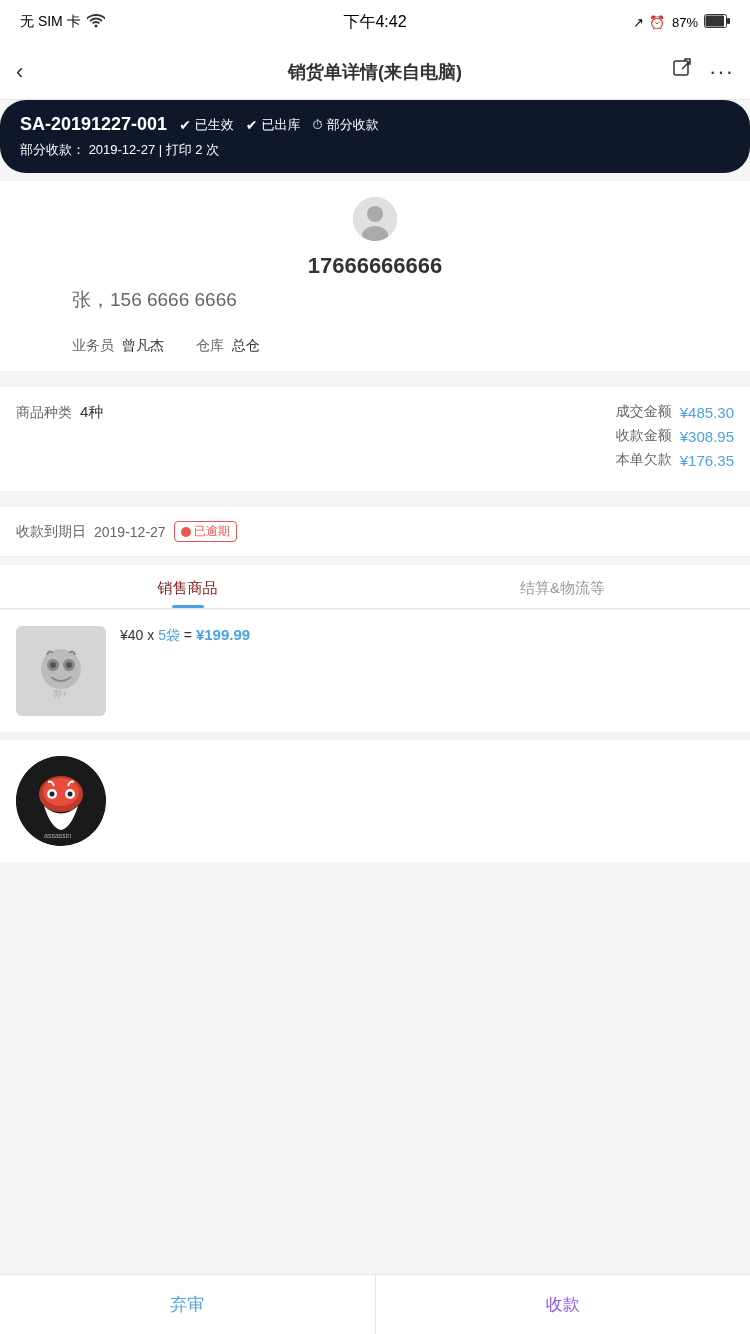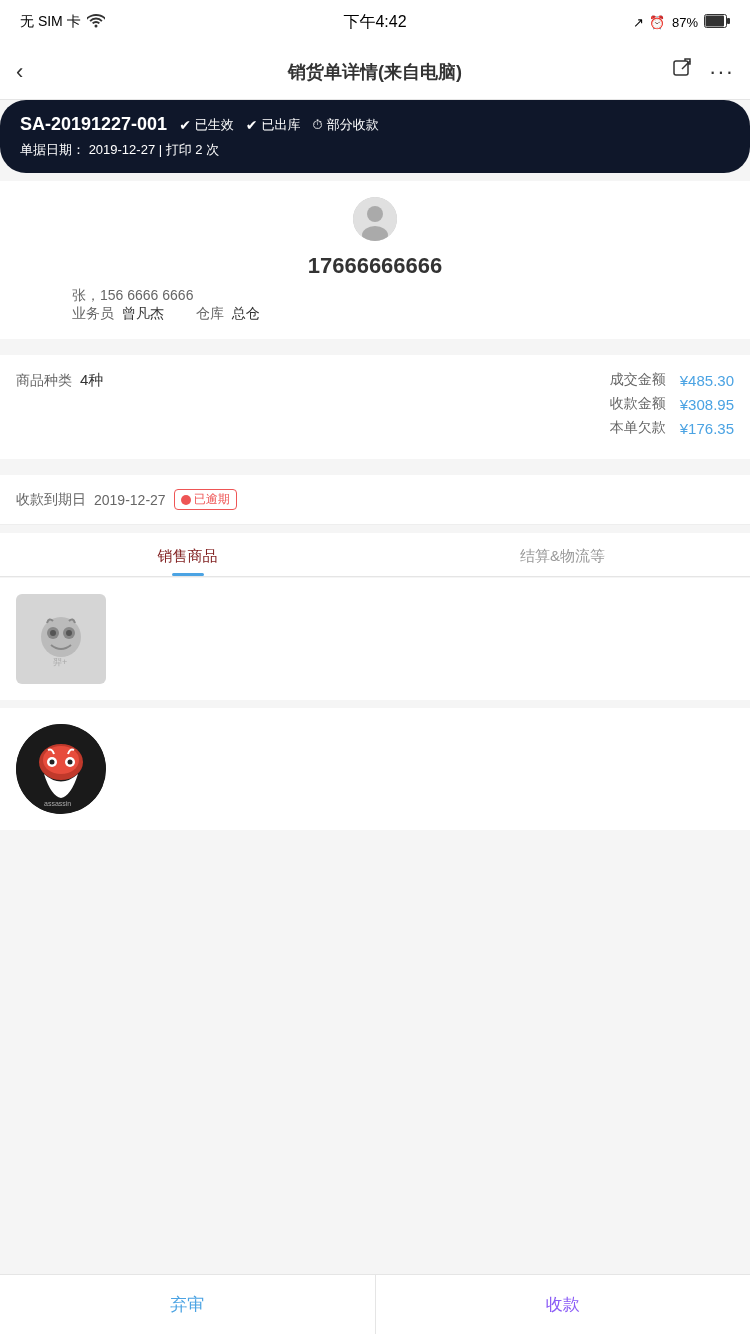--- a/index.html
+++ b/index.html
@@ -106,23 +106,23 @@
       display: flex; align-items: center; justify-content: center;
       overflow: hidden;
     }
     .avatar svg { width: 44px; height: 44px; }
     .customer-name {
       font-size: 22px;
       font-weight: 600;
       color: #333;
     }
     .customer-detail {
-      font-size: 14px;
+      font-size: 19px;
       color: #666;
-      margin-bottom: 0;
+      margin-bottom: 24px;
       padding-left: 56px;
     }
     .customer-meta {
       display: flex;
       gap: 32px;
       padding-left: 56px;
       font-size: 14px;
       color: #666;
     }
     .meta-value { color: #333; margin-left: 4px; }
@@ -138,21 +138,21 @@
       justify-content: space-between;
       align-items: flex-start;
     }
     .stats-left { font-size: 14px; color: #666; }
     .stats-left .count { color: #333; margin-left: 4px; font-size: 15px; }
     .stats-right { text-align: right; }
     .stats-row {
       display: flex;
       justify-content: flex-end;
       align-items: center;
-      gap: 14px;
+      gap: 8px;
       margin-bottom: 6px;
       font-size: 14px;
       color: #666;
     }
     .stats-row .amount { color: #4ba3e3; font-size: 15px; }
 
     
     .due-section {
       background: #fff;
       padding: 14px 16px;
@@ -336,21 +336,21 @@
     <span class="status-badge">
       <span class="check-icon">✔</span>
       <span>已出库</span>
     </span>
     <span class="status-badge">
       <span>⏱</span>
       <span>部分收款</span>
     </span>
   </div>
   <div class="header-band-bottom">
-    <span>单据日期：</span>
+    <span>部分收款：</span>
     <span>2019-12-27</span>
     <span>| 打印 2 次</span>
   </div>
 </div>
 
 <div class="customer-section">
   <div class="customer-top">
     <div class="avatar">
       <svg viewBox="0 0 44 44" xmlns="http://www.w3.org/2000/svg">
         <circle cx="22" cy="22" r="22" fill="#e0e0e0"></circle>
@@ -428,20 +428,27 @@
         <circle cx="38" cy="24" r="6" fill="#888"></circle>
         <circle cx="22" cy="24" r="3" fill="#555"></circle>
         <circle cx="38" cy="24" r="3" fill="#555"></circle>
         <path d="M20 36 Q30 44 40 36" fill="none" stroke="#888" stroke-width="2"></path>
         <path d="M16 14 Q18 8 22 12" fill="none" stroke="#888" stroke-width="2"></path>
         <path d="M44 14 Q42 8 38 12" fill="none" stroke="#888" stroke-width="2"></path>
         <text x="22" y="56" font-size="9" fill="#aaa">羿+</text>
       </svg>
     </div>
     <div class="product-info">
+      <div class="product-price">
+        <span>¥40</span>
+        <span> x </span>
+        <span class="qty">5袋</span>
+        <span> = </span>
+        <span class="total">¥199.99</span>
+      </div>
     </div>
   </div>
 
   <div class="product-item" style="margin-top:8px;">
     <div class="product-thumb" style="background:#222; border-radius:50%; overflow:hidden;">
       <svg viewBox="0 0 90 90" xmlns="http://www.w3.org/2000/svg" width="90" height="90">
         <circle cx="45" cy="45" r="45" fill="#1a1a1a"></circle>
         <ellipse cx="45" cy="38" rx="22" ry="18" fill="#c0392b"></ellipse>
         <ellipse cx="45" cy="36" rx="18" ry="14" fill="#e74c3c"></ellipse>
         <path d="M28 50 Q45 65 62 50 Q55 72 45 74 Q35 72 28 50z" fill="#fff"></path>

